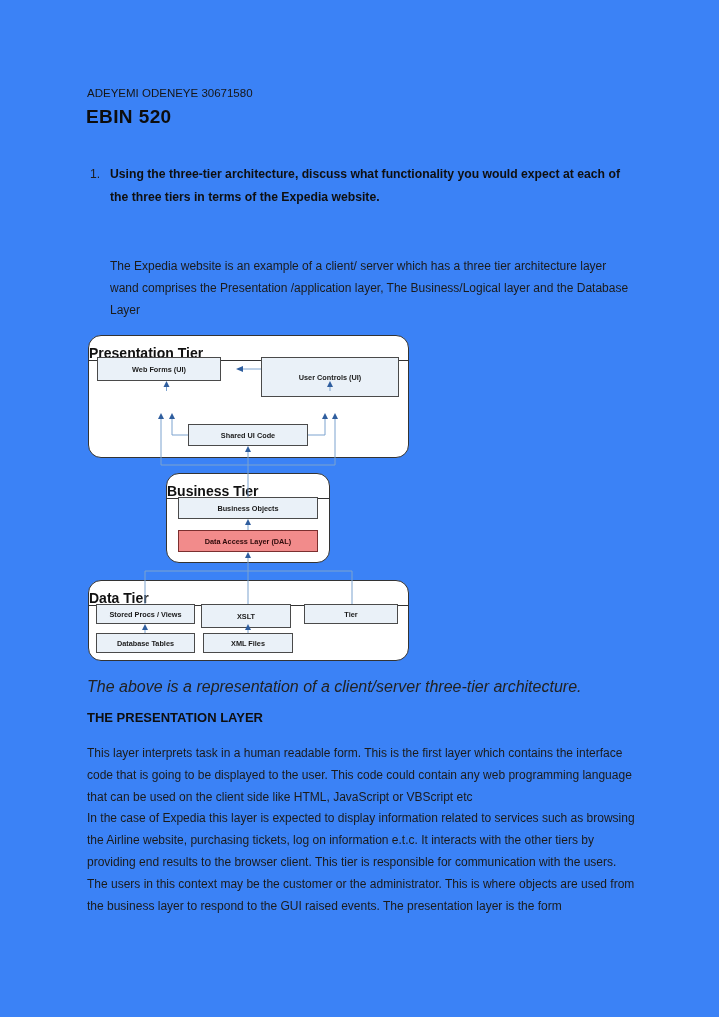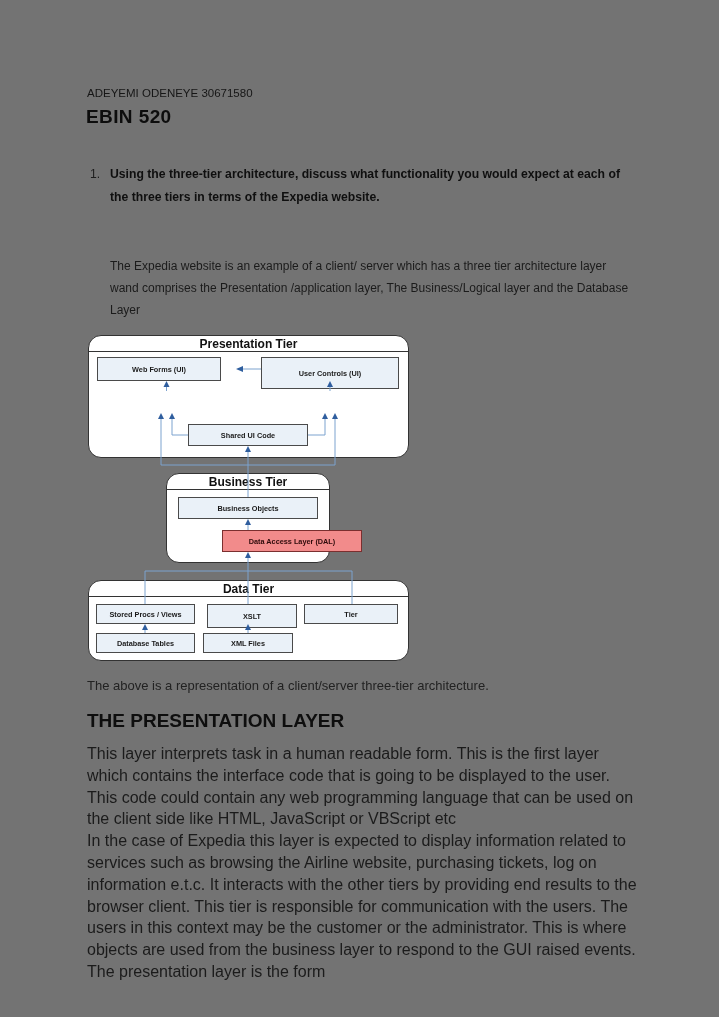--- a/index.html
+++ b/index.html
@@ -7,52 +7,52 @@
     --dal_fill:#f28b8b;
     --dal_border:#7b2f2f;
     --line:#7da3cf;
     --arrow:#2f5e9e;
     --box_border:#4a4a4a;
     --tier_border:#333333;
   }
   *{margin:0;padding:0;box-sizing:border-box;}
   html,body{background:#fff;}
   body{font-family:"Liberation Sans","DejaVu Sans",sans-serif;color:#1d1d1d;}
-  .page{position:relative;width:719px;height:1017px;background:#737373;overflow:hidden;}
+  .page{position:relative;width:719px;height:1017px;background:#3b82f6;overflow:hidden;}
 
   .student{position:absolute;left:87px;top:87px;font-size:11.5px;color:#161616;}
   .course{position:absolute;left:86px;top:106px;font-size:19px;font-weight:700;letter-spacing:.4px;color:#0d0d0d;}
 
   .question{position:absolute;left:90px;top:163px;width:548px;display:flex;font-size:12.2px;line-height:23px;}
   .qnum{width:20px;flex:none;font-weight:400;}
   .qtext{font-weight:700;color:#0f0f0f;}
 
   .intro{position:absolute;left:110px;top:255px;width:528px;font-size:12px;line-height:22px;color:#1b1b1b;}
 
   
   .diagram{position:absolute;left:85px;top:332px;width:326px;height:331px;}
   .tier{position:absolute;border:1px solid var(--tier_border);border-radius:13px;background:#fff;}
-  .tier-title{height:16px;line-height:16px;text-align:center;font-size:12px;font-weight:700;color:#111;
-              border-bottom:1px solid var(--tier_border);}
+  .tier-title{height:16px;line-height:16px;text-align:left;font-size:14px;font-weight:700;color:#111;
+              border-bottom:1px solid var(--tier_border);margin-top:9px;}
   .tier-presentation{left:3px;top:3px;width:321px;height:123px;}
   .tier-business{left:81px;top:141px;width:164px;height:90px;}
   .tier-data{left:3px;top:248px;width:321px;height:81px;}
 
   .dbox{position:absolute;border:1px solid var(--box_border);background:var(--box_fill);
         display:flex;align-items:center;justify-content:center;text-align:center;
         font-size:7.3px;font-weight:700;color:#1a1a1a;}
-  .dal{background:var(--dal_fill);border-color:var(--dal_border);color:#2d0a0a;margin-left:44px;}
+  .dal{background:var(--dal_fill);border-color:var(--dal_border);color:#2d0a0a;}
 
   .connectors{position:absolute;left:0;top:0;width:326px;height:331px;pointer-events:none;}
   .connectors line{stroke:var(--line);stroke-width:1;}
   .connectors polygon{fill:var(--arrow);}
 
-  .caption{position:absolute;left:87px;top:678px;width:549px;font-size:13px;color:#222;}
-  .section{position:absolute;left:87px;top:710px;font-size:19px;font-weight:700;color:#0e0e0e;}
-  .bodytext{position:absolute;left:87px;top:743px;width:550px;font-size:16px;line-height:21.8px;color:#1b1b1b;}
+  .caption{position:absolute;left:87px;top:678px;width:549px;font-size:16px;font-style:italic;color:#222;}
+  .section{position:absolute;left:87px;top:710px;font-size:13px;font-weight:700;color:#0e0e0e;}
+  .bodytext{position:absolute;left:87px;top:743px;width:550px;font-size:12px;line-height:21.8px;color:#1b1b1b;}
   .bodytext p{margin:0;}
 </style>
 </head>
 <body>
 
 <div class="page">
 
   <div class="student">ADEYEMI ODENEYE  30671580</div>
   <h1 class="course">EBIN 520</h1>
 
@@ -69,28 +69,28 @@
       <div class="tier-title">Presentation Tier</div>
     </div>
     <div class="tier tier-business">
       <div class="tier-title">Business Tier</div>
     </div>
     <div class="tier tier-data">
       <div class="tier-title">Data Tier</div>
     </div>
 
     <div class="dbox" style="left:12px;top:25px;width:124px;height:24px;">Web Forms (UI)</div>
-    <div class="dbox" style="left:176px;top:25px;width:138px;height:32px;">User Controls (UI)</div>
+    <div class="dbox" style="left:176px;top:25px;width:138px;height:40px;">User Controls (UI)</div>
     <div class="dbox" style="left:103px;top:92px;width:120px;height:22px;">Shared UI Code</div>
 
     <div class="dbox" style="left:93px;top:165px;width:140px;height:22px;">Business Objects</div>
     <div class="dbox dal" style="left:93px;top:198px;width:140px;height:22px;">Data Access Layer (DAL)</div>
 
     <div class="dbox" style="left:11px;top:272px;width:99px;height:20px;">Stored Procs / Views</div>
-    <div class="dbox" style="left:122px;top:272px;width:90px;height:24px;">XSLT</div>
+    <div class="dbox" style="left:116px;top:272px;width:90px;height:24px;">XSLT</div>
     <div class="dbox" style="left:219px;top:272px;width:94px;height:20px;">Tier</div>
     <div class="dbox" style="left:11px;top:301px;width:99px;height:20px;">Database Tables</div>
     <div class="dbox" style="left:118px;top:301px;width:90px;height:20px;">XML Files</div>
 
     <svg class="connectors" viewBox="0 0 326 331" xmlns="http://www.w3.org/2000/svg">
 
       <line x1="81.5" y1="59" x2="81.5" y2="51"></line>
         <polygon points="78.5,55 84.5,55 81.5,49"></polygon>
       <line x1="245" y1="59" x2="245" y2="51"></line>
         <polygon points="242,55 248,55 245,49"></polygon>

